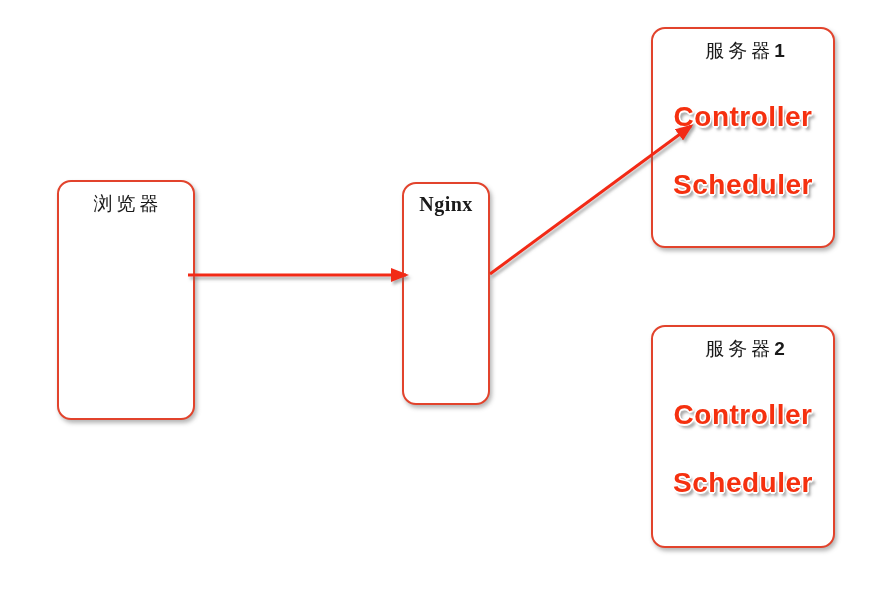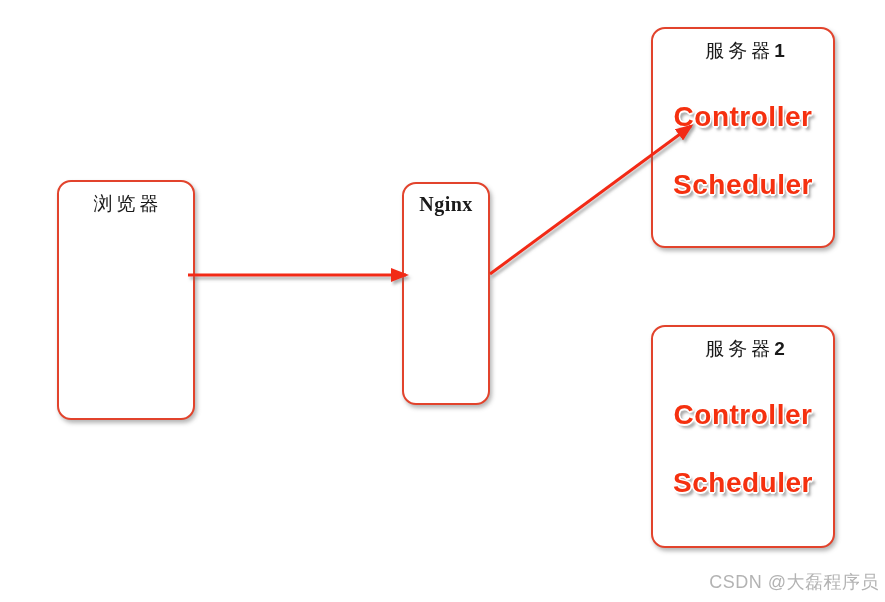--- a/index.html
+++ b/index.html
@@ -127,15 +127,14 @@
   </div>
 
   <div class="box box-server2">
     <div class="box-title zh-title">
       <span>服务器</span><b>2</b>
     </div>
     <div class="component component-a">Controller</div>
     <div class="component component-b">Scheduler</div>
   </div>
 
-  <div class="watermark">CSDN @大磊程序员</div>
 
 </div>
 
 </body></html>

